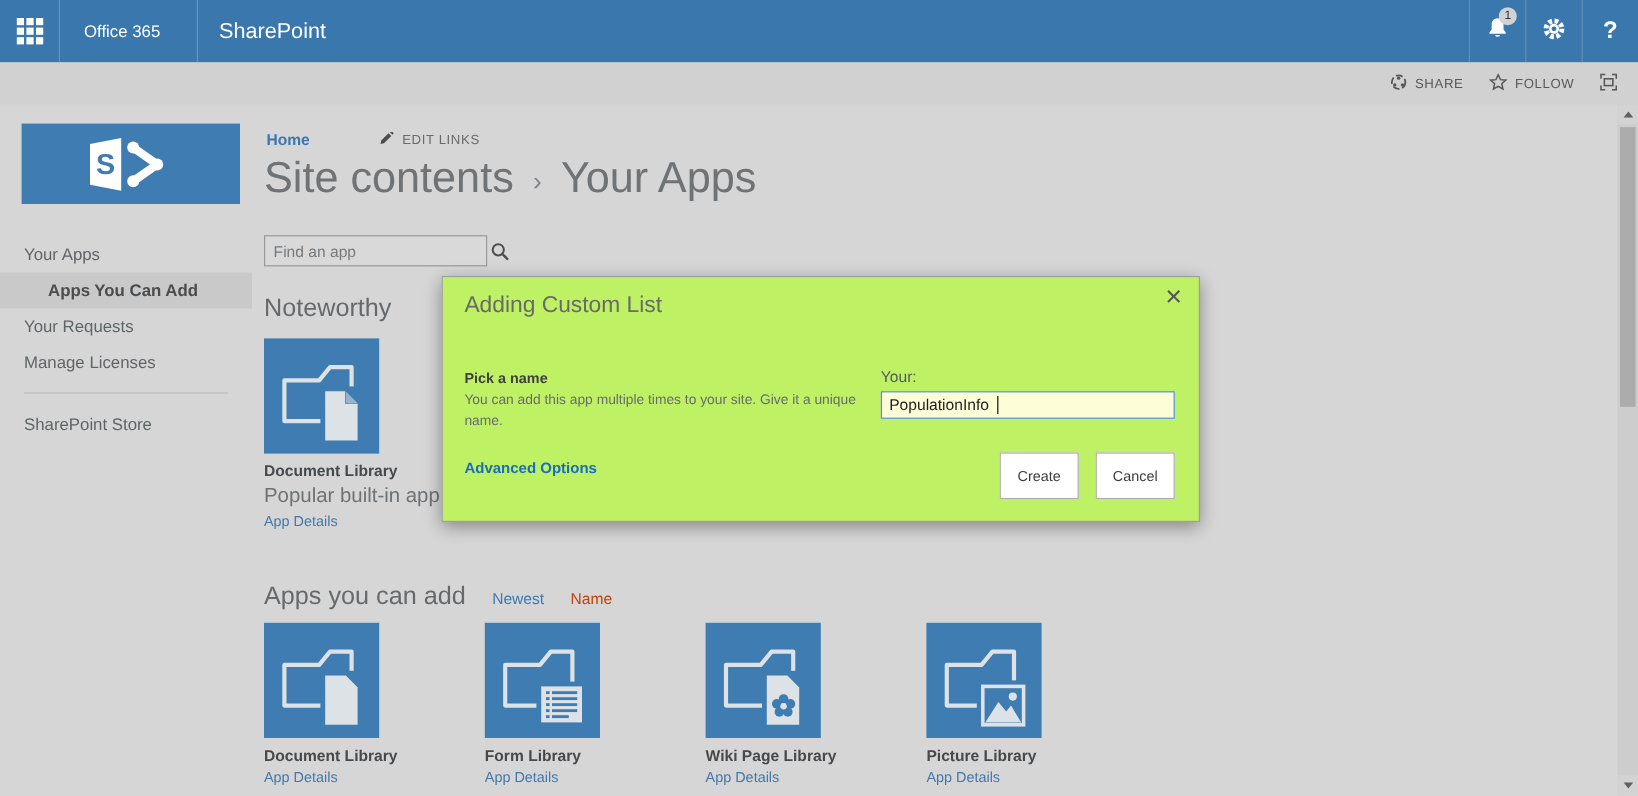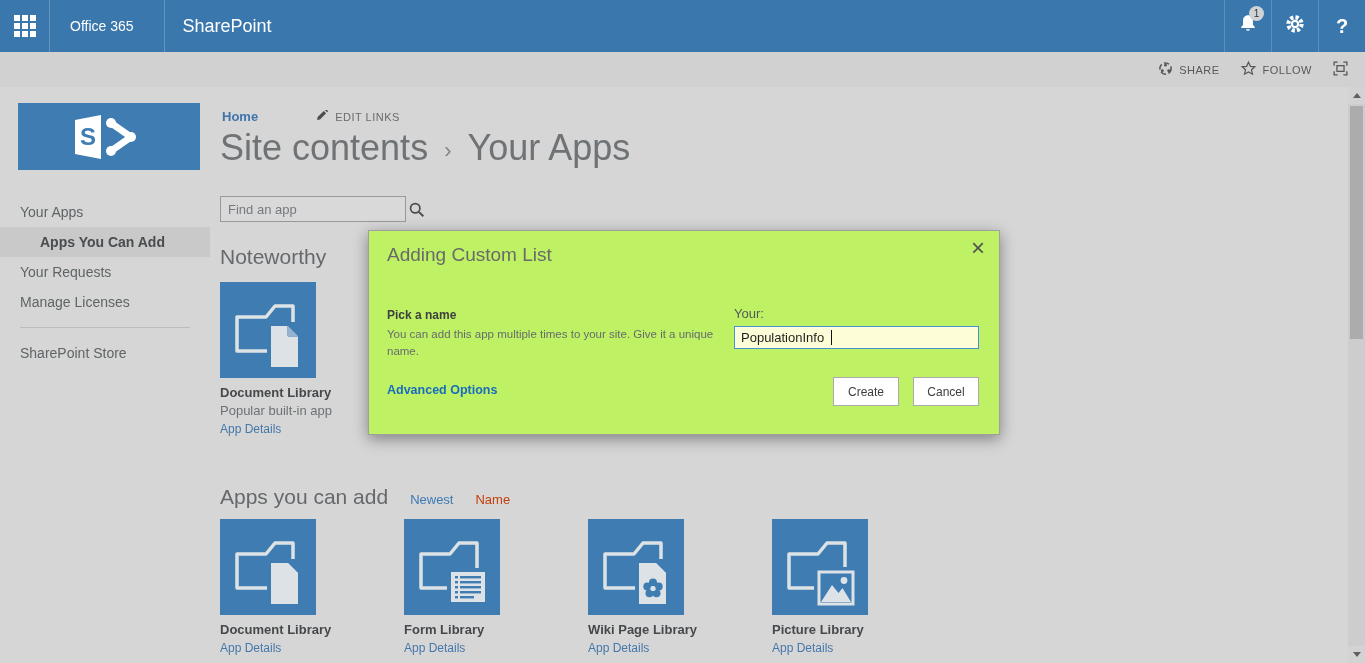--- a/index.html
+++ b/index.html
@@ -48,40 +48,40 @@
   .searchbox { position:absolute; top:109px; left:10px; width:186px; height:26px; background:#d9d9d9; border:1px solid #999; display:flex; align-items:center; }
   .searchbox input { flex:1; border:none; outline:none; background:transparent; font-size:13px; color:#555; padding:0 4px 0 7px; font-family:"Liberation Sans",sans-serif; }
   .searchbox input::placeholder { color:#757a7e; opacity:1; }
   .search-ico { width:26px; display:flex; align-items:center; justify-content:center; cursor:pointer; }
 
   .section-heading { font-size:21px; font-weight:300; color:#66696c; }
   .noteworthy-head { position:absolute; top:158px; left:10px; }
   .tile { width:96px; height:96px; background:#3e7cb1; cursor:pointer; }
   .app-card { position:absolute; width:180px; }
   .app-name { font-size:13px; font-weight:bold; color:#46494c; margin-top:7px; cursor:pointer; }
-  .app-sub { font-size:13px; color:#6e7275; margin-top:3px; }
+  .app-sub { font-size:17px; color:#6e7275; margin-top:3px; }
   .app-link { font-size:12px; color:#4478a9; margin-top:4px; cursor:pointer; }
 
   .apps-head-row { position:absolute; top:398px; left:10px; display:flex; align-items:baseline; gap:22px; }
   .sort-link { font-size:13px; cursor:pointer; }
   .sort-link.active { color:#3d79b5; }
   .sort-link.idle { color:#c2410c; }
 
   
   .dlg-shadow { position:absolute; top:230px; left:368px; width:632px; height:205px; background:#bef264; border:1px solid #9f9f9f; box-shadow:0 4px 14px rgba(0,0,0,.4); z-index:10; }
   .dlg-title { position:absolute; top:13px; left:18px; font-size:19px; font-weight:300; color:#6a6a6a; }
   .dlg-close { position:absolute; top:5px; right:14px; font-size:24px; font-weight:300; color:#555; cursor:pointer; line-height:1; }
   .dlg-h2 { position:absolute; top:77px; left:18px; font-size:12px; font-weight:bold; color:#3f3f3f; }
   .dlg-desc { position:absolute; top:95px; left:18px; width:330px; font-size:11.5px; line-height:1.45; color:#676b6e; }
   .dlg-adv { position:absolute; top:152px; left:18px; font-size:12.5px; font-weight:bold; color:#1a6dbd; cursor:pointer; }
   .dlg-name-label { position:absolute; top:75px; left:365px; font-size:13px; color:#55595c; }
   .name-input-wrap { position:absolute; top:95px; left:365px; width:245px; height:23px; }
   .name-input-wrap input { width:100%; height:100%; background:#fdfdd8; border:1.5px solid #4a90d9; font-size:13px; color:#1f1f1f; padding:0 6px; font-family:"Liberation Sans",sans-serif; outline:none; }
   .caret { position:absolute; left:97px; top:4px; width:1px; height:15px; background:#111; }
-  .dlg-btn { position:absolute; top:146px; width:66px; height:29px; background:#fff; border:1px solid #ababab; font-size:12px; color:#3d3d3d; cursor:pointer; font-family:"Liberation Sans",sans-serif; }
+  .dlg-btn { position:absolute; top:146px; width:66px; height:39px; background:#fff; border:1px solid #ababab; font-size:12px; color:#3d3d3d; cursor:pointer; font-family:"Liberation Sans",sans-serif; }
   .btn-create { left:464px; }
   .btn-cancel { left:544px; }
 
   
   .scrollbar { position:absolute; top:87px; right:0; width:17px; bottom:0; background:#cdcdcd; z-index:20; }
   .sb-arrow { position:absolute; left:0; width:17px; height:17px; background:#d3d3d3; display:flex; align-items:center; justify-content:center; cursor:pointer; }
   .sb-up { top:0; } .sb-down { bottom:0; }
   .tri-up { width:0; height:0; border-left:4px solid transparent; border-right:4px solid transparent; border-bottom:5px solid #606060; }
   .tri-down { width:0; height:0; border-left:4px solid transparent; border-right:4px solid transparent; border-top:5px solid #606060; }
   .sb-thumb { position:absolute; left:2px; width:13px; top:19px; height:233px; background:#acacac; cursor:grab; }

